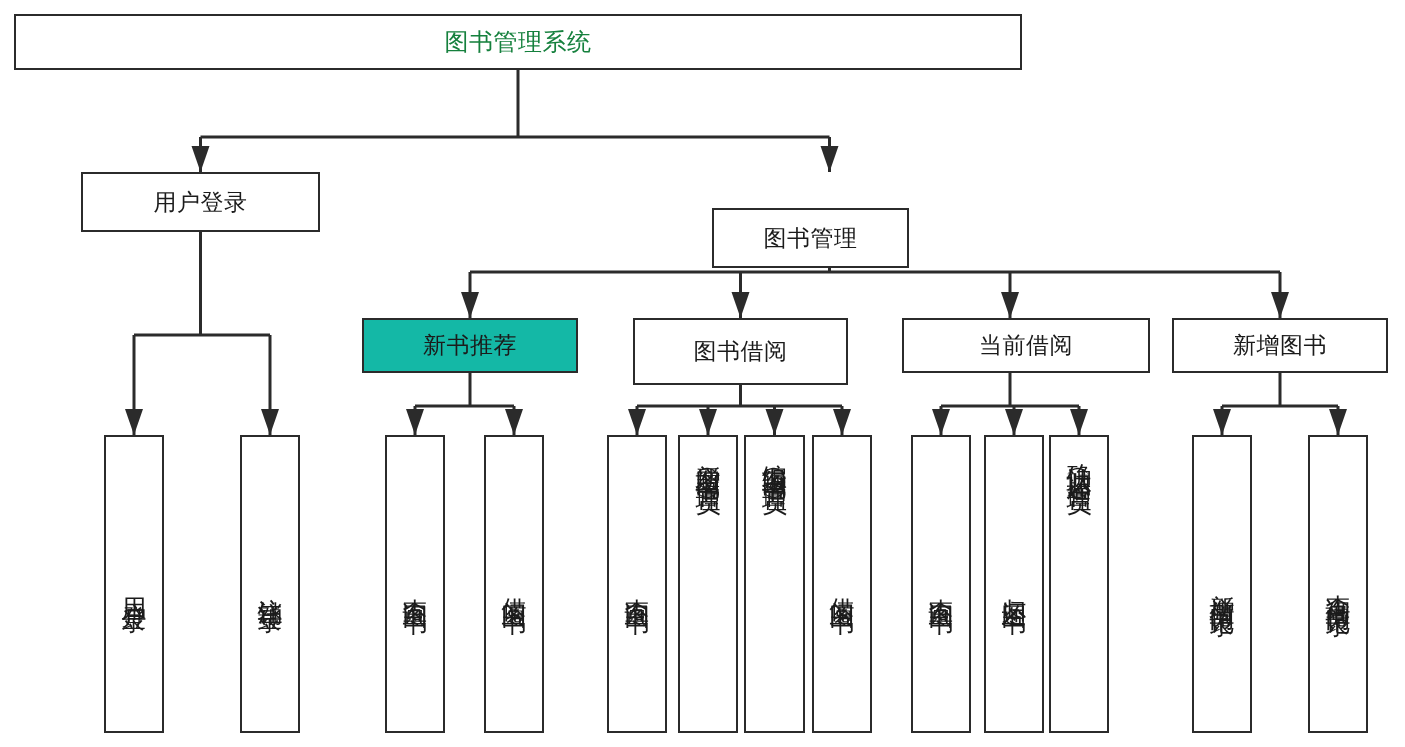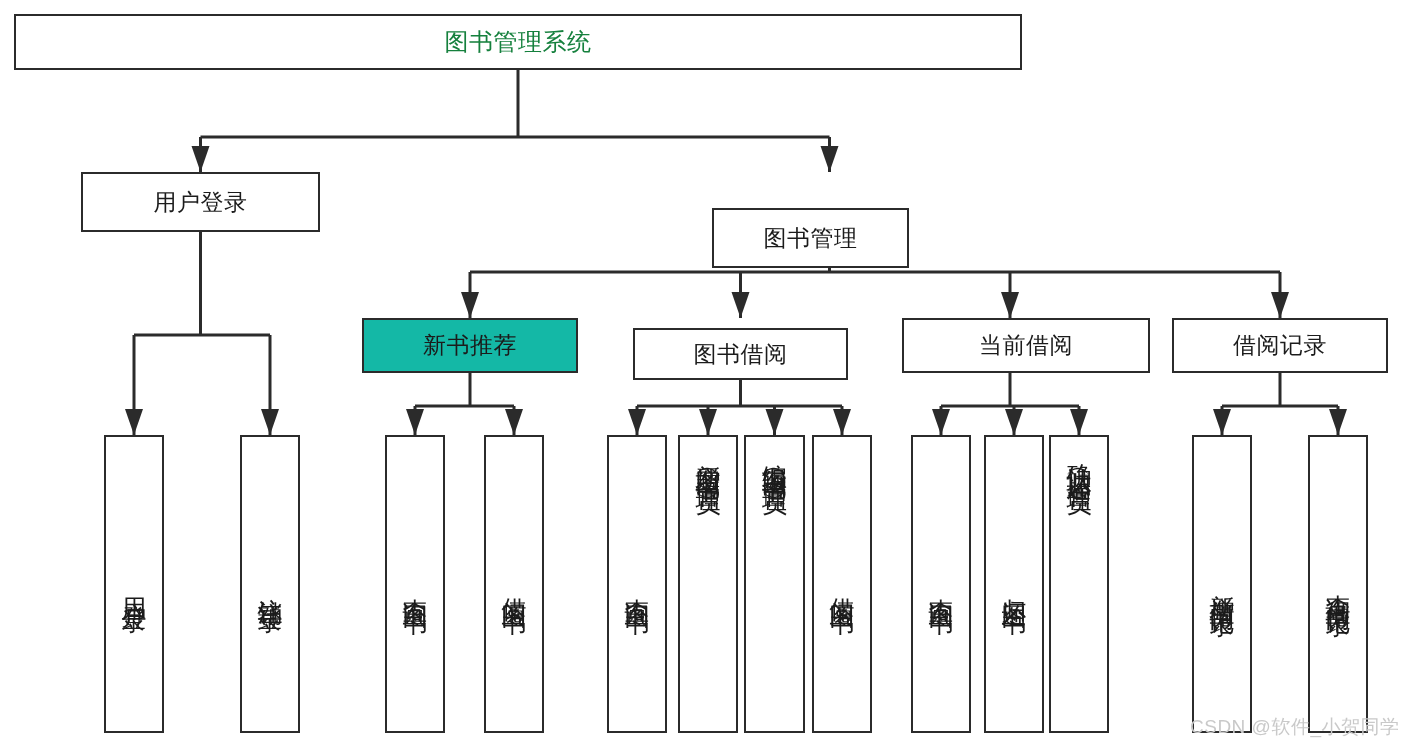--- a/index.html
+++ b/index.html
@@ -145,28 +145,28 @@
       </div>
       <div class="node horiz" style="left: 81px; top: 172px; width: 239px; height: 60px; border-color: rgb(43, 43, 43); background: rgb(255, 255, 255);">
         <span class="node-label" style="color: rgb(27, 27, 27);">用户登录</span>
       </div>
       <div class="node horiz" style="left: 712px; top: 172px; width: 197px; height: 60px; border-color: rgb(43, 43, 43); background: rgb(255, 255, 255); margin-top: 36px;">
         <span class="node-label" style="color: rgb(27, 27, 27);">图书管理</span>
       </div>
       <div class="node horiz" style="left: 362px; top: 318px; width: 216px; height: 55px; border-color: rgb(43, 43, 43); background: #14b8a6;">
         <span class="node-label" style="color: rgb(27, 27, 27);">新书推荐</span>
       </div>
-      <div class="node horiz" style="left: 633px; top: 318px; width: 215px; height: 52px; border-color: rgb(43, 43, 43); background: rgb(255, 255, 255); margin-top: 10px;">
+      <div class="node horiz" style="left: 633px; top: 318px; width: 215px; height: 67px; border-color: rgb(43, 43, 43); background: rgb(255, 255, 255);">
         <span class="node-label" style="color: rgb(27, 27, 27);">图书借阅</span>
       </div>
       <div class="node horiz" style="left: 902px; top: 318px; width: 248px; height: 55px; border-color: rgb(43, 43, 43); background: rgb(255, 255, 255);">
         <span class="node-label" style="color: rgb(27, 27, 27);">当前借阅</span>
       </div>
       <div class="node horiz" style="left: 1172px; top: 318px; width: 216px; height: 55px; border-color: rgb(43, 43, 43); background: rgb(255, 255, 255);">
-        <span class="node-label" style="color: rgb(27, 27, 27);">借阅记录</span>
+        <span class="node-label" style="color: rgb(27, 27, 27);">新增图书</span>
       </div>
       <div class="node vert" style="left: 104px; top: 435px; width: 60px; height: 298px; border-color: rgb(43, 43, 43); background: rgb(255, 255, 255);">
         <span class="node-label" style="color: rgb(27, 27, 27);">用户登录</span>
       </div>
       <div class="node vert" style="left: 240px; top: 435px; width: 60px; height: 298px; border-color: rgb(43, 43, 43); background: rgb(255, 255, 255);">
         <span class="node-label" style="color: rgb(27, 27, 27);">注销登录</span>
       </div>
       <div class="node vert" style="left: 385px; top: 435px; width: 60px; height: 298px; border-color: rgb(43, 43, 43); background: rgb(255, 255, 255);">
         <span class="node-label" style="color: rgb(27, 27, 27);">查询图书</span>
       </div>
@@ -194,14 +194,13 @@
       <div class="node vert top-aligned" style="left: 1049px; top: 435px; width: 60px; height: 298px; border-color: rgb(43, 43, 43); background: rgb(255, 255, 255);">
         <span class="node-label" style="color: rgb(27, 27, 27);">确认归还（管理员）</span>
       </div>
       <div class="node vert" style="left: 1192px; top: 435px; width: 60px; height: 298px; border-color: rgb(43, 43, 43); background: rgb(255, 255, 255);">
         <span class="node-label" style="color: rgb(27, 27, 27);">新增借阅记录</span>
       </div>
       <div class="node vert" style="left: 1308px; top: 435px; width: 60px; height: 298px; border-color: rgb(43, 43, 43); background: rgb(255, 255, 255);">
         <span class="node-label" style="color: rgb(27, 27, 27);">查询借阅记录</span>
       </div>
     </div>
-  <div class="watermark" style="left: 1190px; top: 714px; color: rgb(201, 201, 201);">CSDN @软件_小贺同学</div>
 </div>
 
 </body></html>

